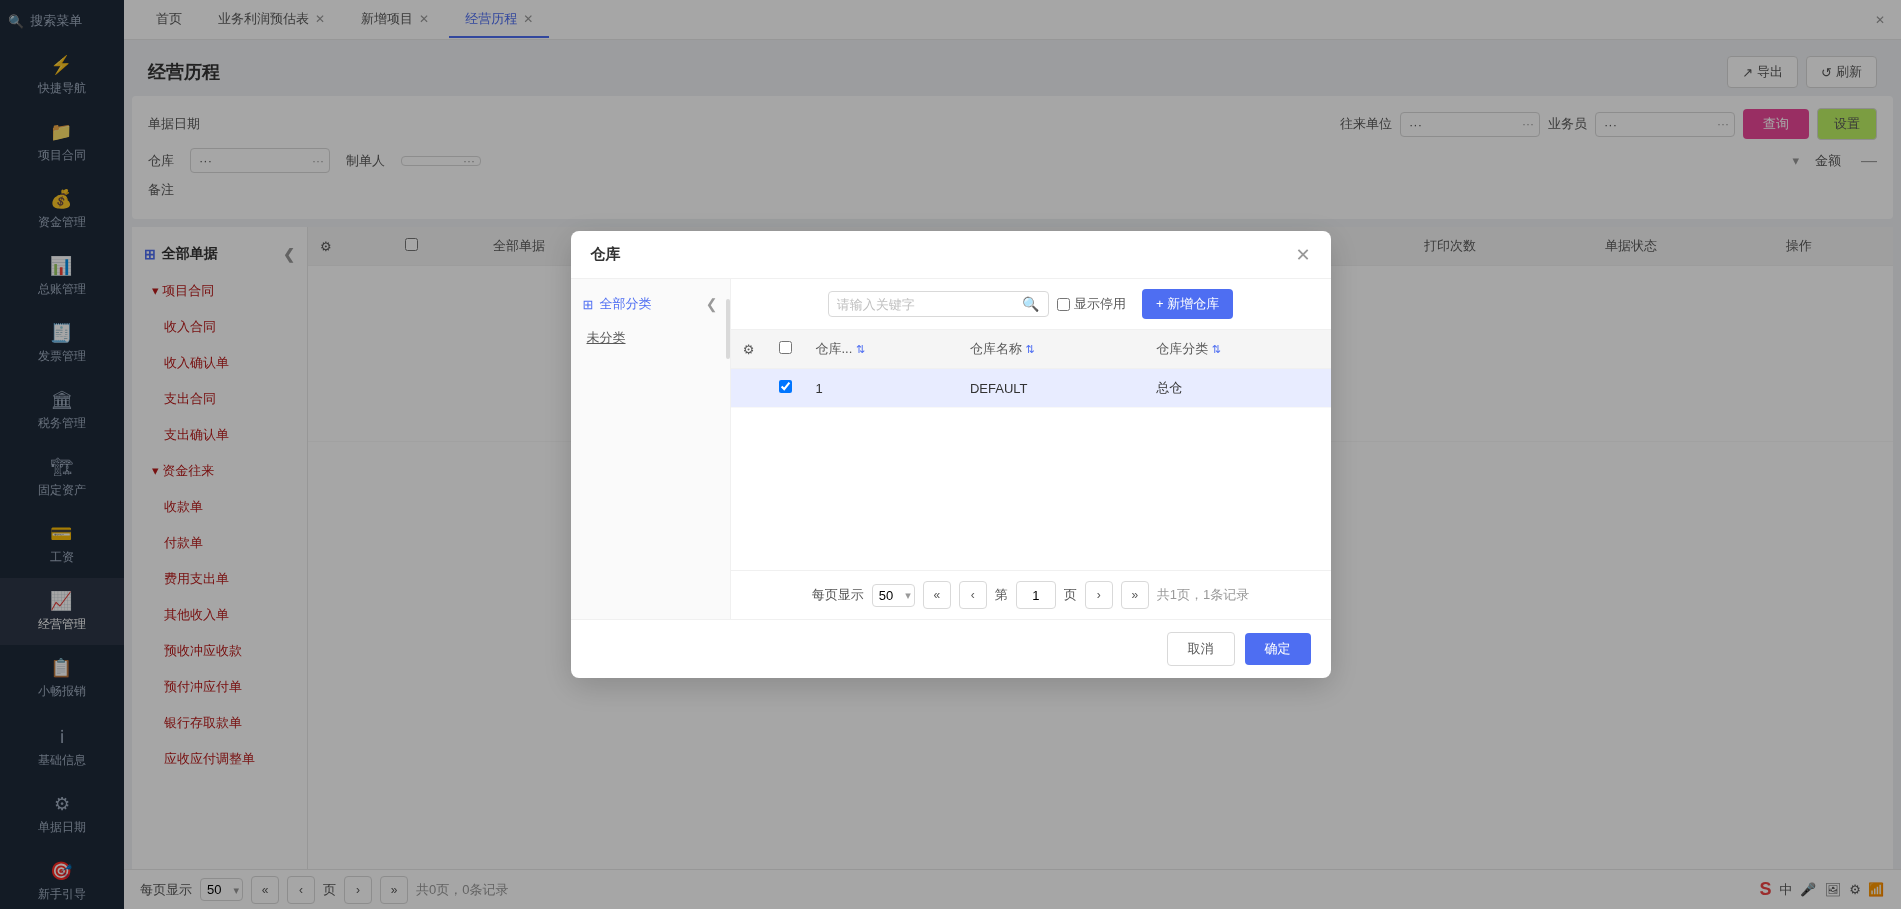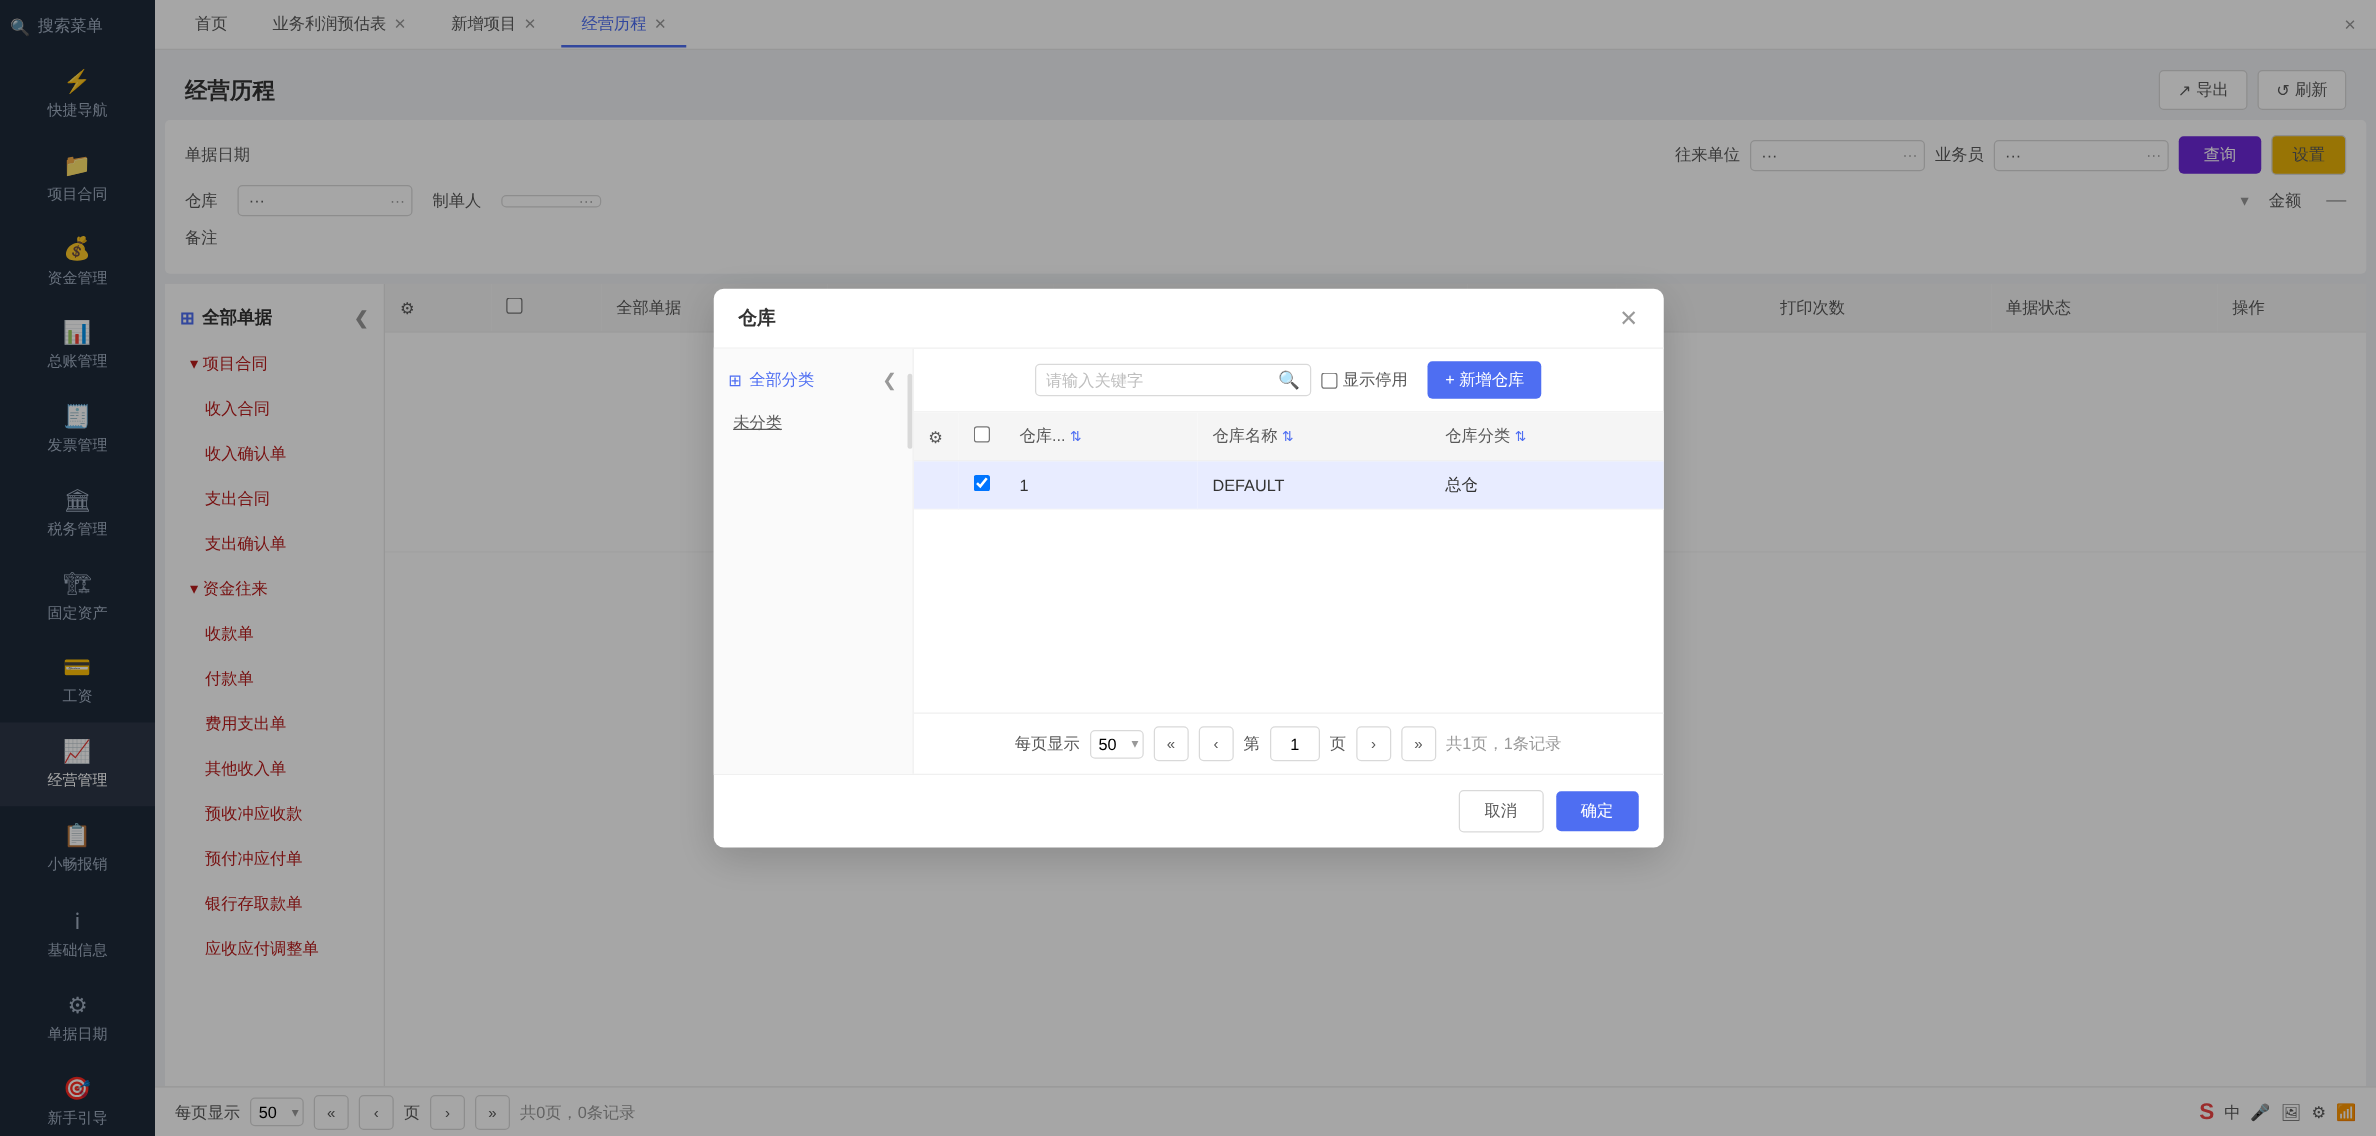--- a/index.html
+++ b/index.html
@@ -179,30 +179,30 @@
       position: absolute;
       right: 6px;
       top: 50%;
       transform: translateY(-50%);
       font-size: 12px;
       color: #999;
       pointer-events: none;
     }
     .btn-query {
       padding: 6px 20px;
-      background: #6d28d9;
+      background: #ec4899;
       color: #fff;
       border: none;
       border-radius: 4px;
       font-size: 13px;
       cursor: pointer;
     }
     .btn-settings {
       padding: 6px 16px;
-      background: #eab308;
+      background: #bef264;
       color: #595959;
       border: 1px solid #d9d9d9;
       border-radius: 4px;
       font-size: 13px;
       cursor: pointer;
     }
 
     
     .table-area {
       background: #fff;

